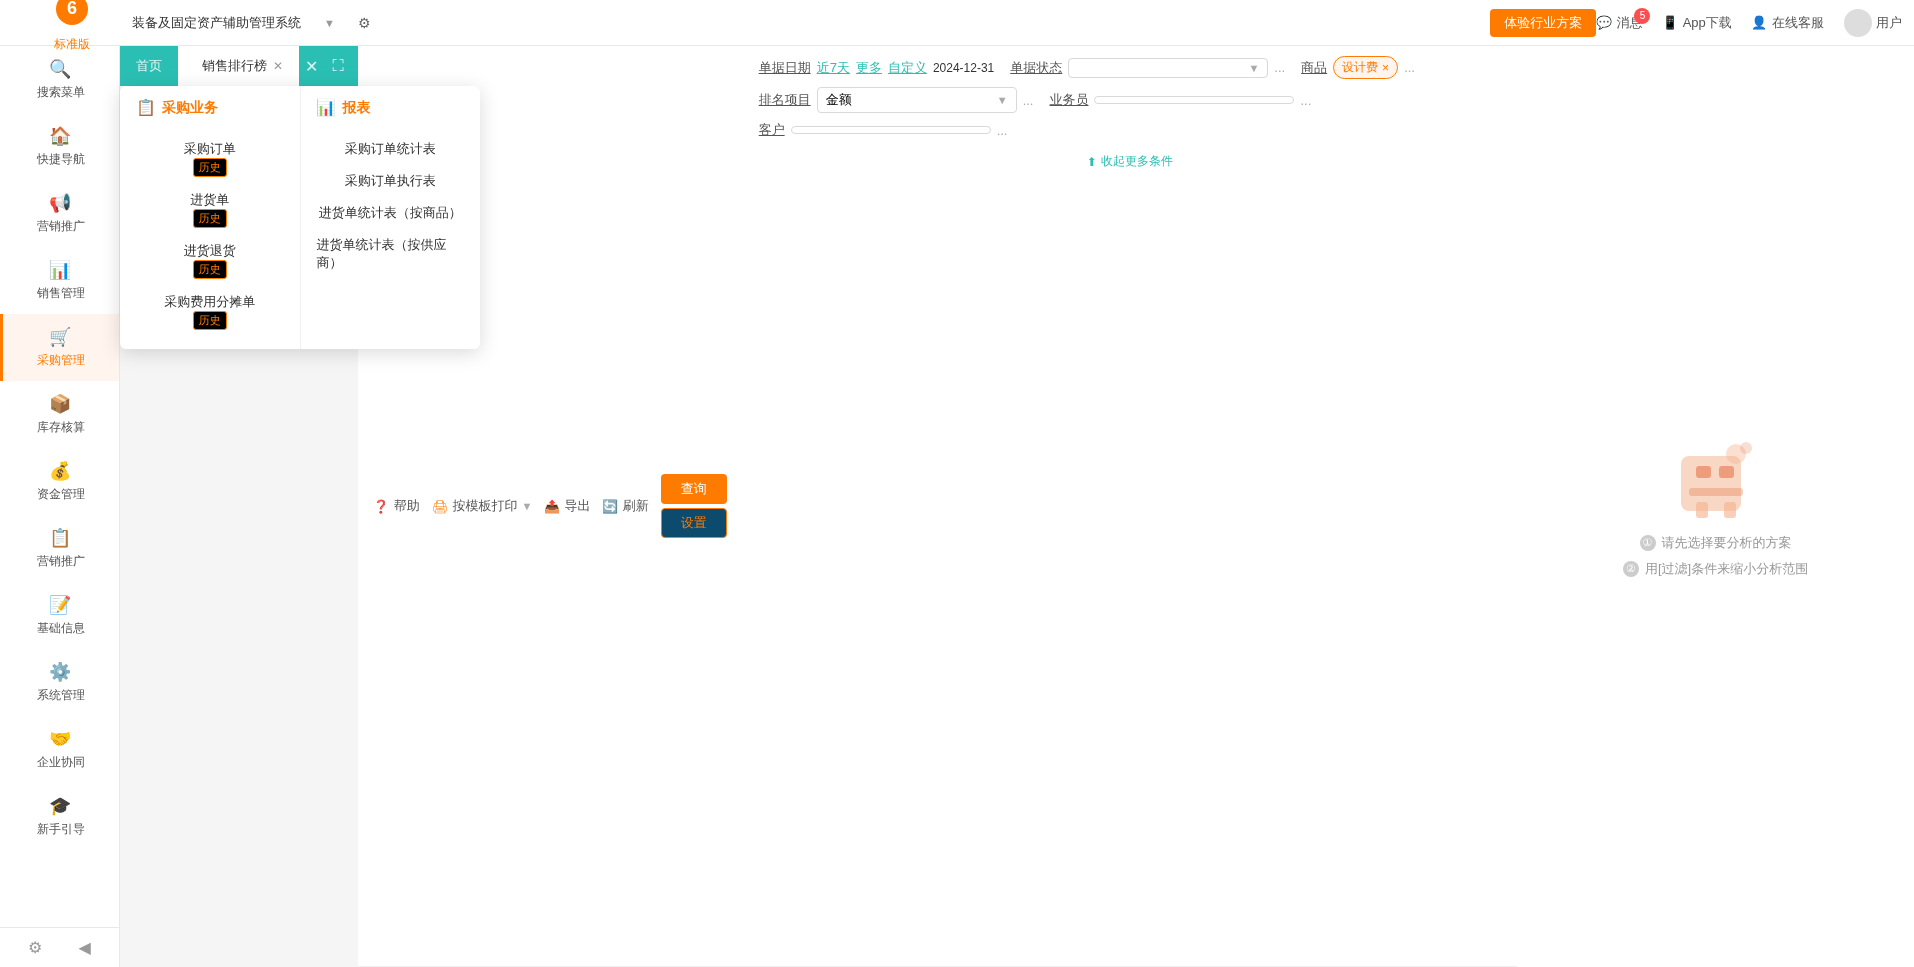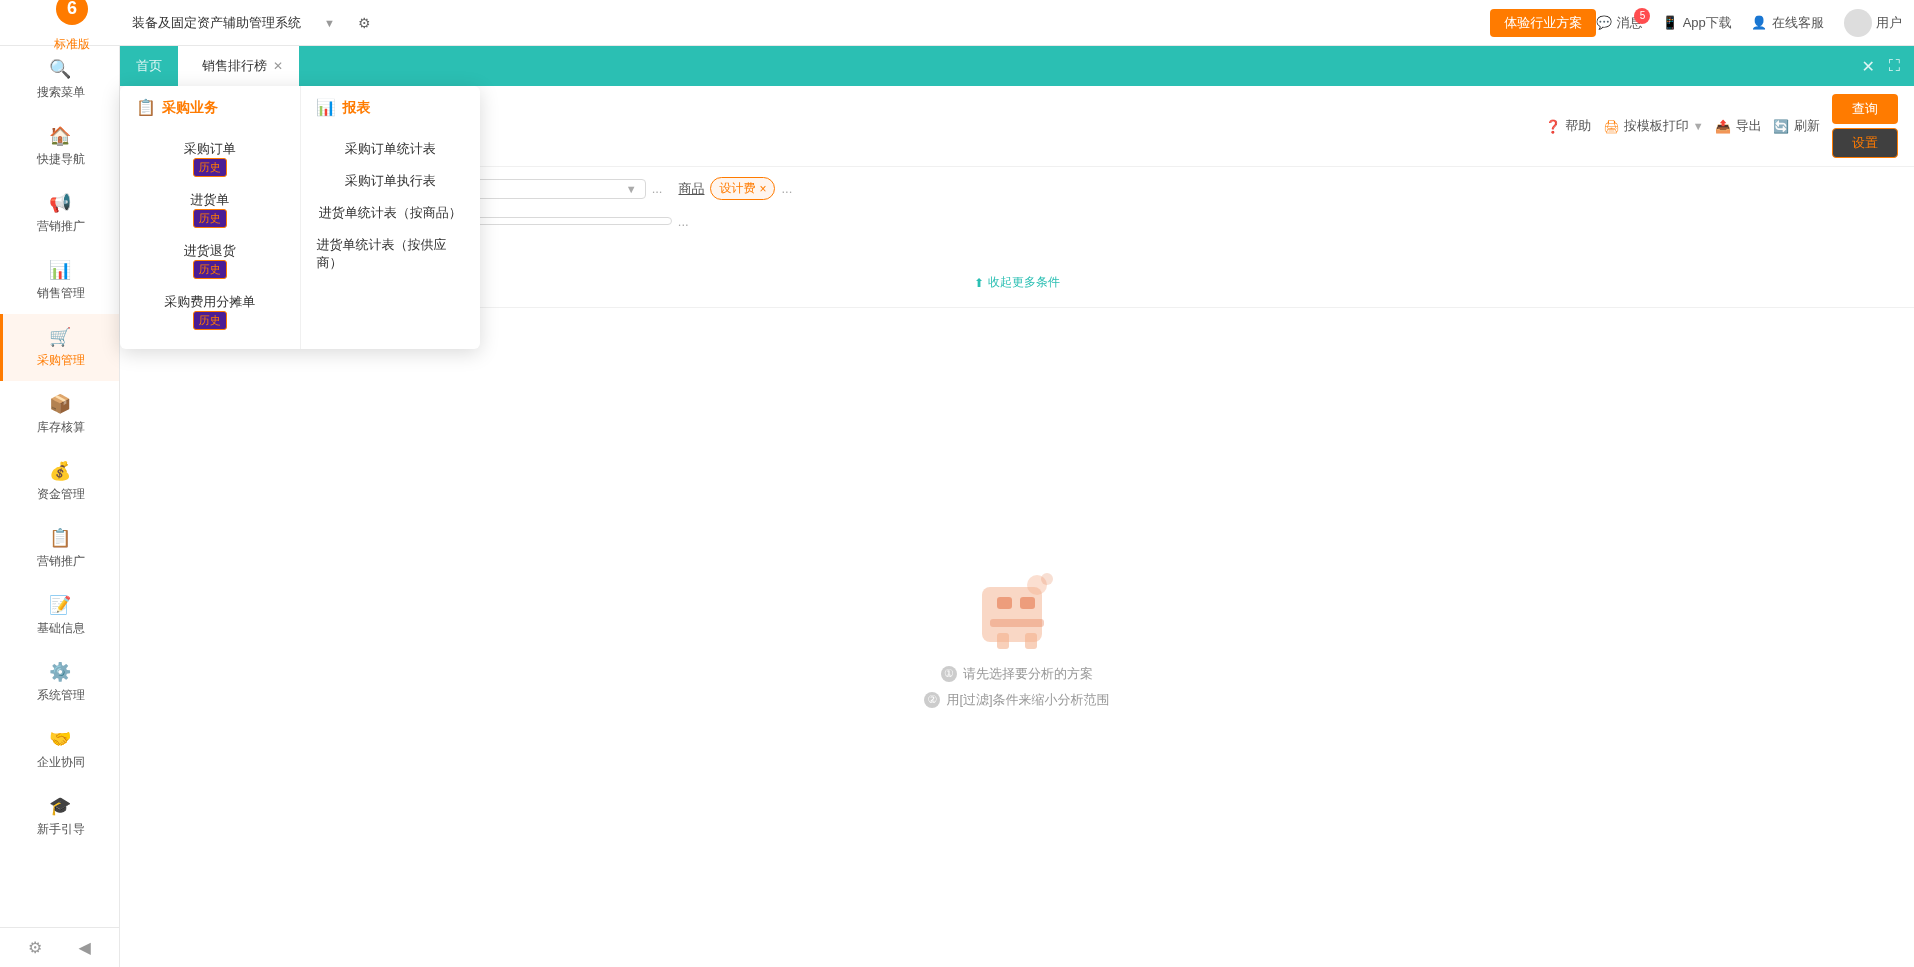--- a/index.html
+++ b/index.html
@@ -135,21 +135,21 @@
     .sidebar-bottom-btn {
       cursor: pointer;
       color: #999;
       font-size: 16px;
     }
 
     
     .content-area {
       flex: 1;
       display: flex;
-      flex-direction: column;
+      flex-direction: row;
       overflow: hidden;
     }
 
     
     .tab-bar {
       background: #2bbfb3;
       display: flex;
       align-items: center;
       height: 40px;
       padding: 0 0;
@@ -212,21 +212,21 @@
     .query-btn {
       background: #ff7b00;
       color: white;
       border: none;
       border-radius: 4px;
       padding: 6px 20px;
       font-size: 13px;
       cursor: pointer;
     }
     .settings-btn {
-      background: #404040;
+      background: #0c4a6e;
       color: #ff7b00;
       border: 1px solid #ff7b00;
       border-radius: 4px;
       padding: 5px 16px;
       font-size: 13px;
       cursor: pointer;
     }
 
     
     .filter-area {
@@ -344,21 +344,21 @@
       display: flex;
       align-items: center;
       justify-content: space-between;
       padding: 7px 0;
       cursor: pointer;
       color: #333;
       font-size: 13px;
       flex-direction: column;
     }
     .history-badge {
-      background: #4c1d95;
+      background: #000000;
       border: 1px solid #ff7b00;
       color: #ff7b00;
       border-radius: 3px;
       padding: 1px 5px;
       font-size: 11px;
     }
   </style>
 </head>
 <body>
 

